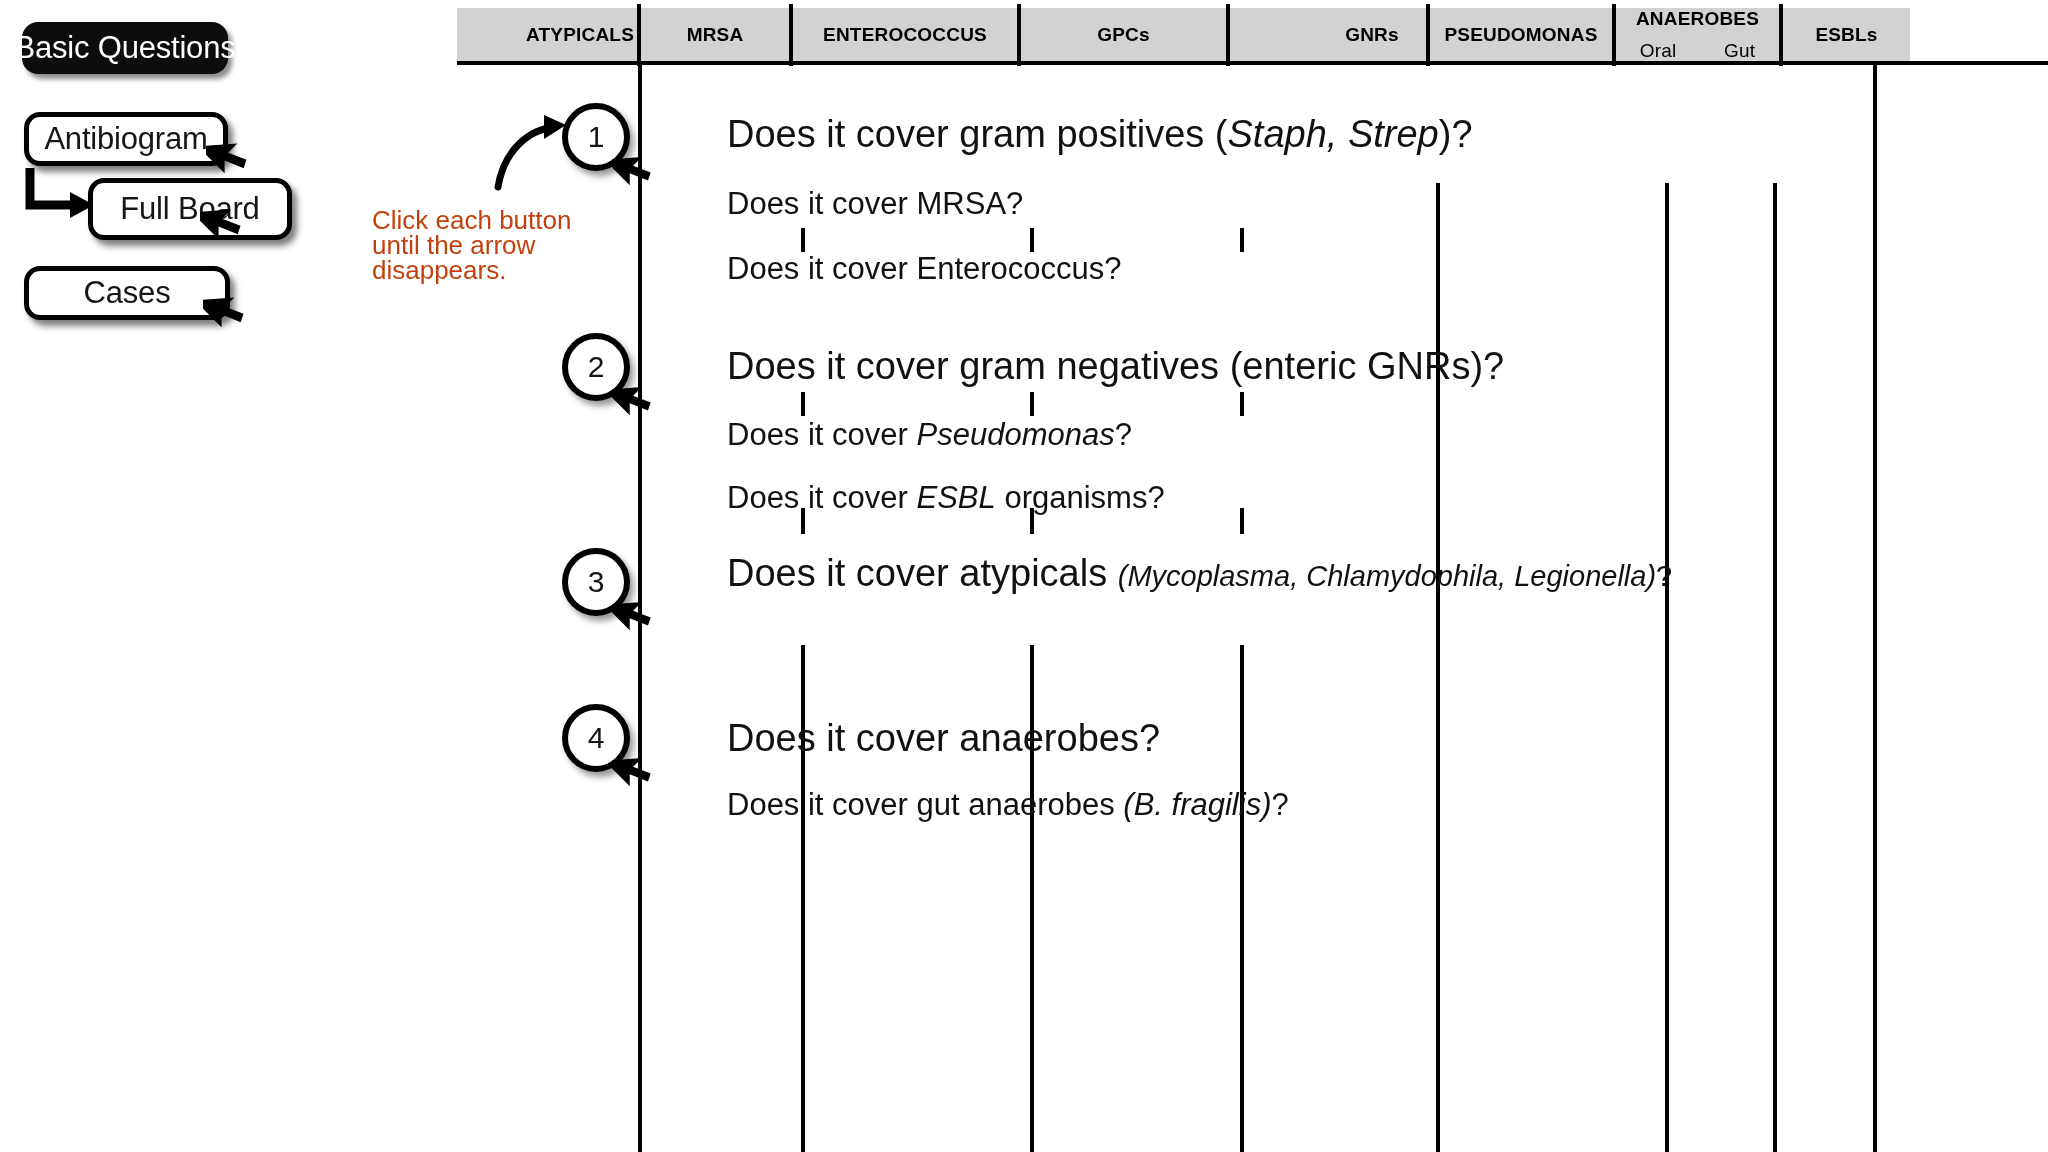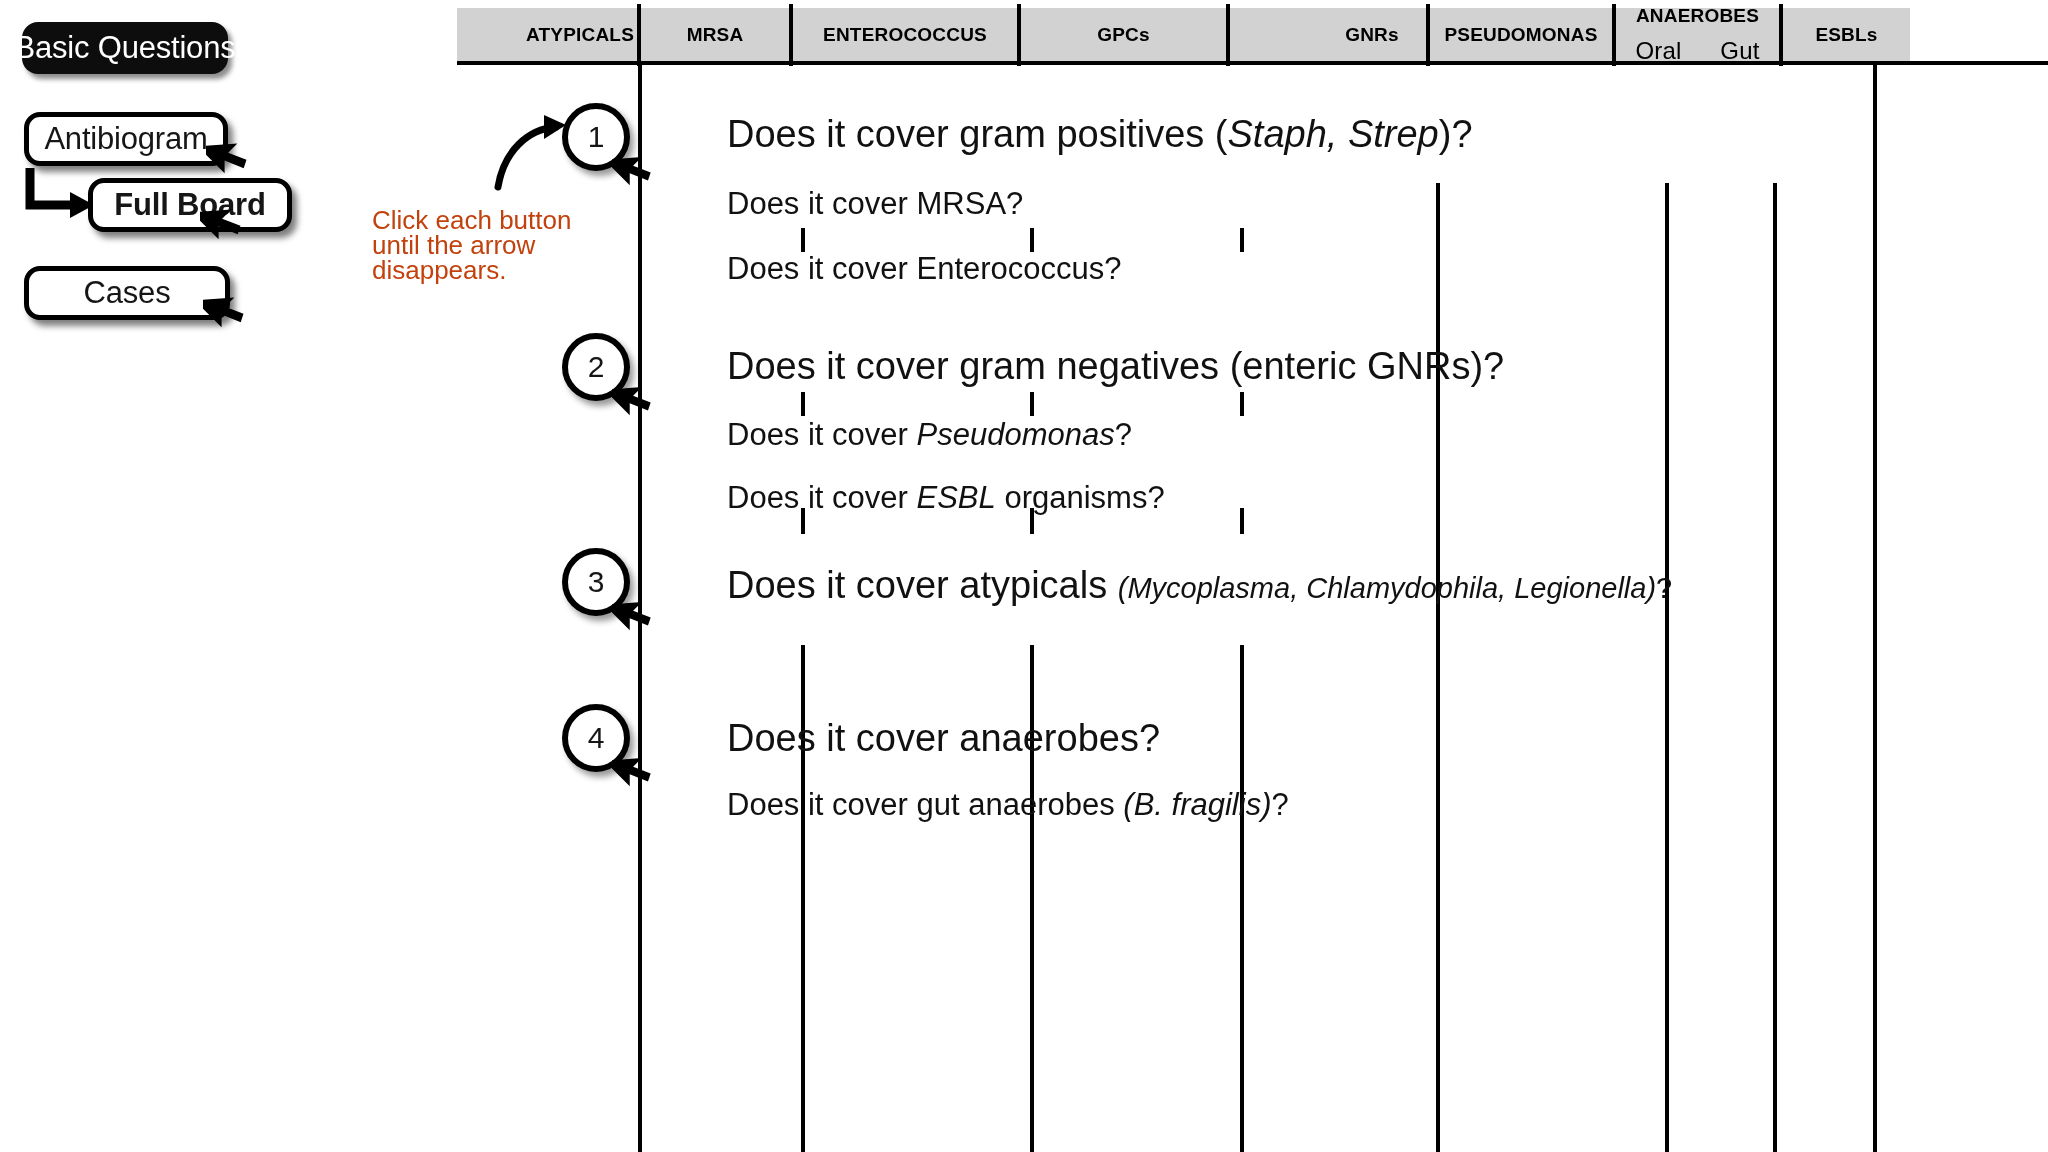--- a/index.html
+++ b/index.html
@@ -42,21 +42,21 @@
     box-shadow: 4px 5px 5px rgba(0,0,0,0.45);
   }
   .nav-btn.light {
     background: #ffffff;
     color: #161616;
     border: 5px solid #000000;
     box-shadow: 5px 6px 6px rgba(0,0,0,0.5);
   }
   #btn-basic-questions { left: 22px;  top: 22px;  width: 206px; height: 52px; }
   #btn-antibiogram    { left: 24px;  top: 112px; width: 204px; height: 54px; }
-  #btn-full-board     { left: 88px;  top: 178px; width: 204px; height: 54px; font-weight: bold; }
+  #btn-full-board     { left: 88px;  top: 178px; width: 204px; height: 62px; }
   #btn-cases          { left: 24px;  top: 266px; width: 206px; height: 54px; }
 
   
   #nav-connector {
     position: absolute;
     left: 0; top: 0; width: 340px; height: 400px;
     pointer-events: none;
   }
 
   
@@ -99,21 +99,21 @@
     top: 4px;
     width: 4px;
     height: 62px;
     background: #000000;
   }
   .anaerobes-sub {
     display: flex;
     width: 100%;
     justify-content: space-around;
     font-weight: normal;
-    font-size: 24px;
+    font-size: 19px;
     margin-top: 10px;
   }
 
   
   .col-rule {
     position: absolute;
     background: #000000;
   }
 
   
@@ -134,21 +134,21 @@
   }
 
   
   .q-major {
     position: absolute;
     font-size: 38px;
     line-height: 44px;
     color: #111;
     white-space: nowrap;
   }
-  .q-major.wrap { white-space: normal; width: 980px; margin-top: 12px; }
+  .q-major.wrap { white-space: normal; width: 980px; }
   .q-minor {
     position: absolute;
     font-size: 31px;
     line-height: 38px;
     color: #111;
     white-space: nowrap;
   }
   .q-major i, .q-minor i { font-style: italic; }
   .q-small { font-size: 29px; }
 

